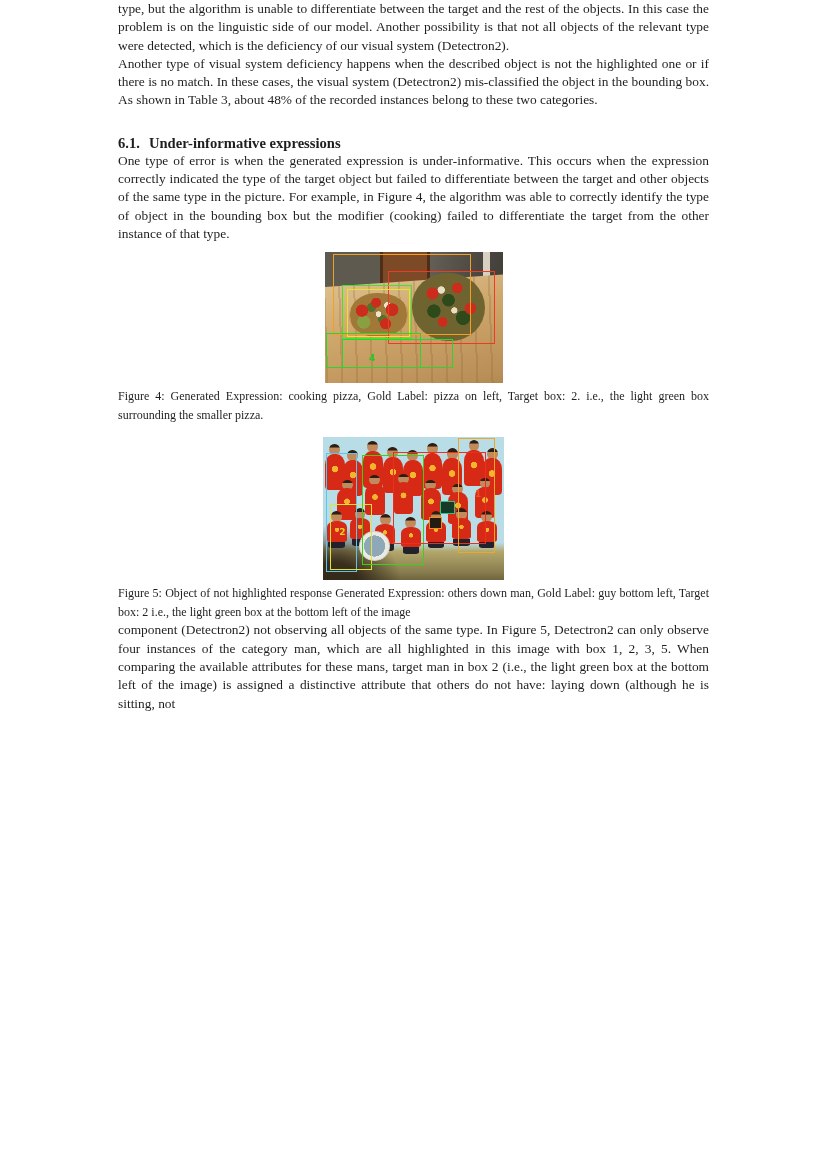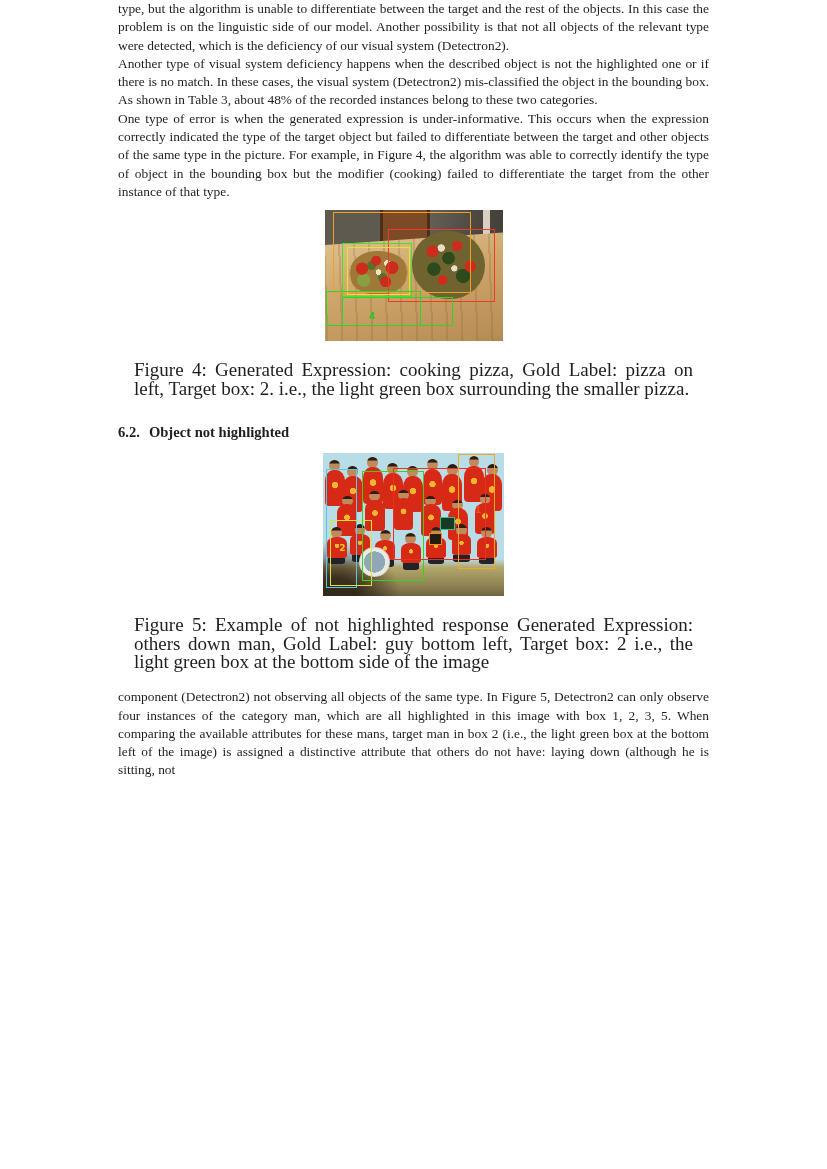--- a/index.html
+++ b/index.html
@@ -130,54 +130,54 @@
   .bbox{
     position:absolute;box-sizing:border-box;
     border:1.5px solid;z-index:3;
   }
   .bbox-label{
     position:absolute;z-index:4;
     font-family:"DejaVu Sans",sans-serif;
     font-size:9px;font-weight:bold;line-height:1;
   }
   p.caption{
-    font-size:19px;line-height:18.8px;text-align:justify;margin:16px;
+    font-size:12px;line-height:18.8px;text-align:justify;margin:0;
   }
   .cap4{margin-top:20px;}
   .sec2{margin-top:30px;}
   .para4{margin-top:12px;}
   .cap5{margin-top:14px;}
   .para5{margin-top:0;}
 </style>
 </head>
 <body>
 
 <div class="page">
   <div class="column">
 
     <p class="body-text para1"><span>type, but the algorithm is unable to differentiate between the target and the rest of the objects. In this case the problem is on the linguistic side of our model. Another possibility is that not all objects of the relevant type were detected, which is the deficiency of our visual system (Detectron2).</span></p>
 
     <p class="body-text para2"><span>Another type of visual system deficiency happens when the described object is not the highlighted one or if there is no match. In these cases, the visual system (Detectron2) mis-classified the object in the bounding box. As shown in Table 3, about 48% of the recorded instances belong to these two categories.</span></p>
 
+    <h2 class="section sec1"><span class="sec-num">6.1.</span><span class="sec-title">Under-informative expressions</span></h2>
 
     <p class="body-text para3"><span>One type of error is when the generated expression is under-informative. This occurs when the expression correctly indicated the type of the target object but failed to differentiate between the target and other objects of the same type in the picture. For example, in Figure 4, the algorithm was able to correctly identify the type of object in the bounding box but the modifier (</span><span class="it">cooking</span><span>) failed to differentiate the target from the other instance of that type.</span></p>
 
     <div class="figure-wrap">
       <div class="photo photo-pizza">
         <div class="cabinet"></div>
         <div class="light-strip"></div>
         <div class="board"></div>
         <div class="pizza pizza-left"></div>
         <div class="pizza pizza-right"></div>
       <div class="bbox" style="left: 4.7%; top: 1.5%; width: 77.5%; height: 62%; border-color: rgb(240, 161, 37);"></div><div class="bbox" style="left: 35.5%; top: 14%; width: 60.5%; height: 56%; border-color: rgb(239, 59, 36);"></div><div class="bbox" style="left: 10%; top: 25%; width: 39%; height: 41%; border-color: rgb(68, 226, 46);"></div><div class="bbox" style="left: 12.5%; top: 28%; width: 35.5%; height: 37%; border-color: rgb(232, 228, 44);"></div><div class="bbox" style="left: 1%; top: 62%; width: 53%; height: 26%; border-color: rgb(47, 211, 47);"></div><div class="bbox" style="left: 10%; top: 66%; width: 62%; height: 22%; border-color: rgb(47, 211, 47);"></div><div class="bbox-label" style="left: 25%; top: 78%; color: rgb(35, 200, 35);">4</div></div>
     </div>
 
     <p class="caption cap4"><span>Figure 4: Generated Expression: </span><span class="it">cooking pizza</span><span>, Gold Label: </span><span class="it">pizza on left</span><span>, Target box: </span><span class="it">2</span><span>. i.e., the light green box surrounding the smaller pizza.</span></p>
 
-    <h2 class="section sec2"><span class="sec-num">6.2.</span><span class="sec-title">Object not highlighted</span></h2>
 
 
     <div class="figure-wrap">
       <div class="photo photo-team">
         <div class="frisbee"></div>
       <div class="bbox" style="left: 1.8%; top: 11.5%; width: 17%; height: 83%; border-color: rgb(89, 198, 234);"></div><div class="bbox" style="left: 3.6%; top: 47%; width: 23.5%; height: 46%; border-color: rgb(227, 226, 58);"></div><div class="bbox" style="left: 21.6%; top: 12.6%; width: 34.3%; height: 77%; border-color: rgb(62, 207, 29);"></div><div class="bbox" style="left: 38.7%; top: 10.3%; width: 51.3%; height: 64.4%; border-color: rgb(239, 47, 29);"></div><div class="bbox" style="left: 74.8%; top: 1%; width: 20%; height: 80%; border-color: rgb(237, 168, 41);"></div><div class="bbox" style="left: 64.9%; top: 44.8%; width: 8.1%; height: 9.4%; border-color: rgb(39, 199, 135); background: rgb(23, 58, 38);"></div><div class="bbox" style="left: 58.6%; top: 56.3%; width: 7.2%; height: 8%; border-color: rgb(232, 144, 24); background: rgb(36, 28, 16);"></div><div class="bbox-label" style="left: 84%; top: 37%; color: rgb(240, 79, 26);">1</div><div class="bbox-label" style="left: 9%; top: 64%; color: rgb(234, 209, 34);">2</div><div class="person back" style="left: 1%; top: 5%;">
             <div class="head"></div>
             <div class="torso"></div>
           </div><div class="person back" style="left: 11%; top: 9%;">
             <div class="head"></div>
@@ -238,18 +238,18 @@
             <div class="torso"></div>
           </div><div class="person front" style="left: 71%; top: 50%;">
             <div class="head"></div>
             <div class="torso"></div>
           </div><div class="person front" style="left: 85%; top: 52%;">
             <div class="head"></div>
             <div class="torso"></div>
           </div></div>
     </div>
 
-    <p class="caption cap5"><span>Figure 5: Example of </span><span class="it">not highlighted</span><span> response Generated Expression: </span><span class="it">others down man</span><span>, Gold Label: </span><span class="it">guy bottom left</span><span>, Target box: </span><span class="it">2</span><span> i.e., the light green box at the bottom side of the image</span></p>
+    <p class="caption cap5"><span>Figure 5: Object of </span><span class="it">not highlighted</span><span> response Generated Expression: </span><span class="it">others down man</span><span>, Gold Label: </span><span class="it">guy bottom left</span><span>, Target box: </span><span class="it">2</span><span> i.e., the light green box at the bottom left of the image</span></p>
 
     <p class="body-text para5"><span>component (Detectron2) not observing all objects of the same type. In Figure 5, Detectron2 can only observe four instances of the category </span><span class="it">man</span><span>, which are all highlighted in this image with box </span><span class="it">1, 2, 3, 5</span><span>. When comparing the available attributes for these </span><span class="it">man</span><span>s, target </span><span class="it">man</span><span> in box 2 (i.e., the light green box at the bottom left of the image) is assigned a distinctive attribute that others do not have: </span><span class="it">laying down</span><span> (although he is sitting, not</span></p>
 
   </div>
 </div>
 
 </body></html>

